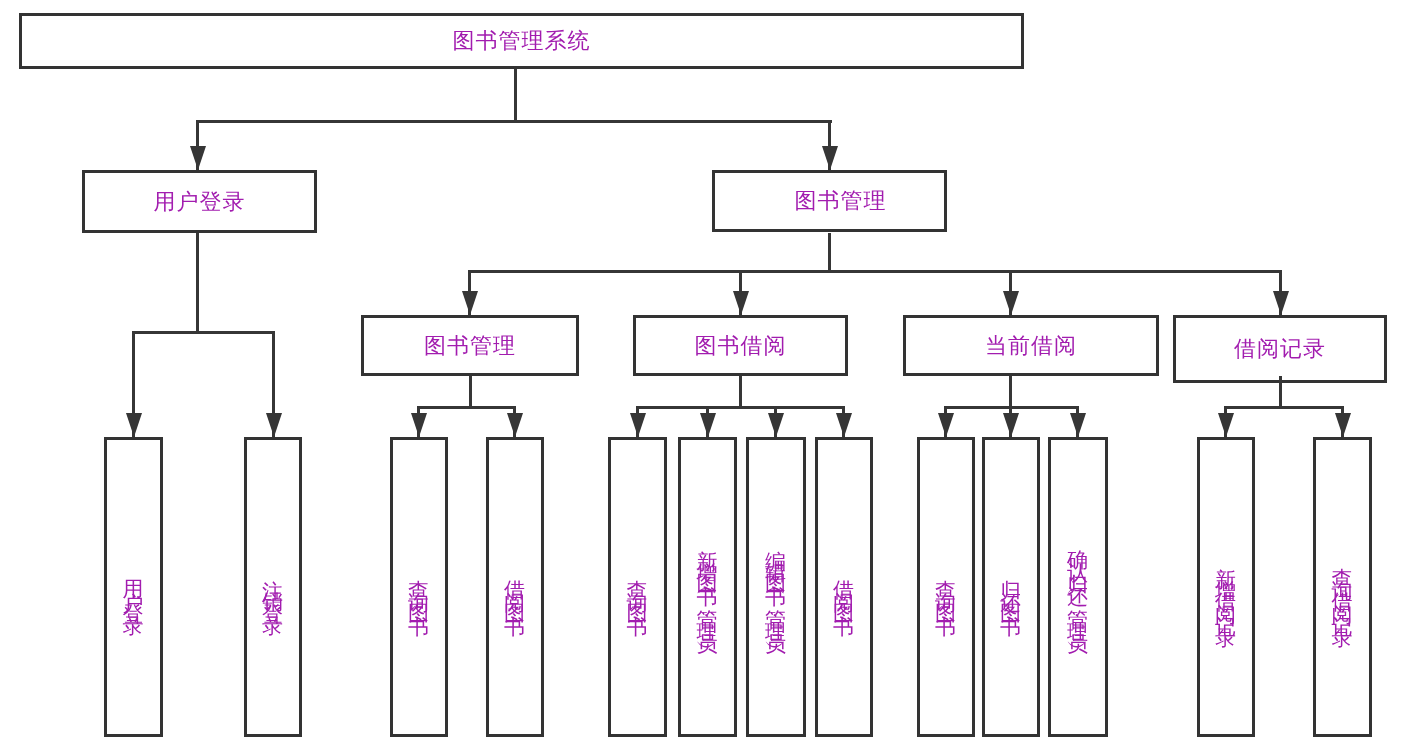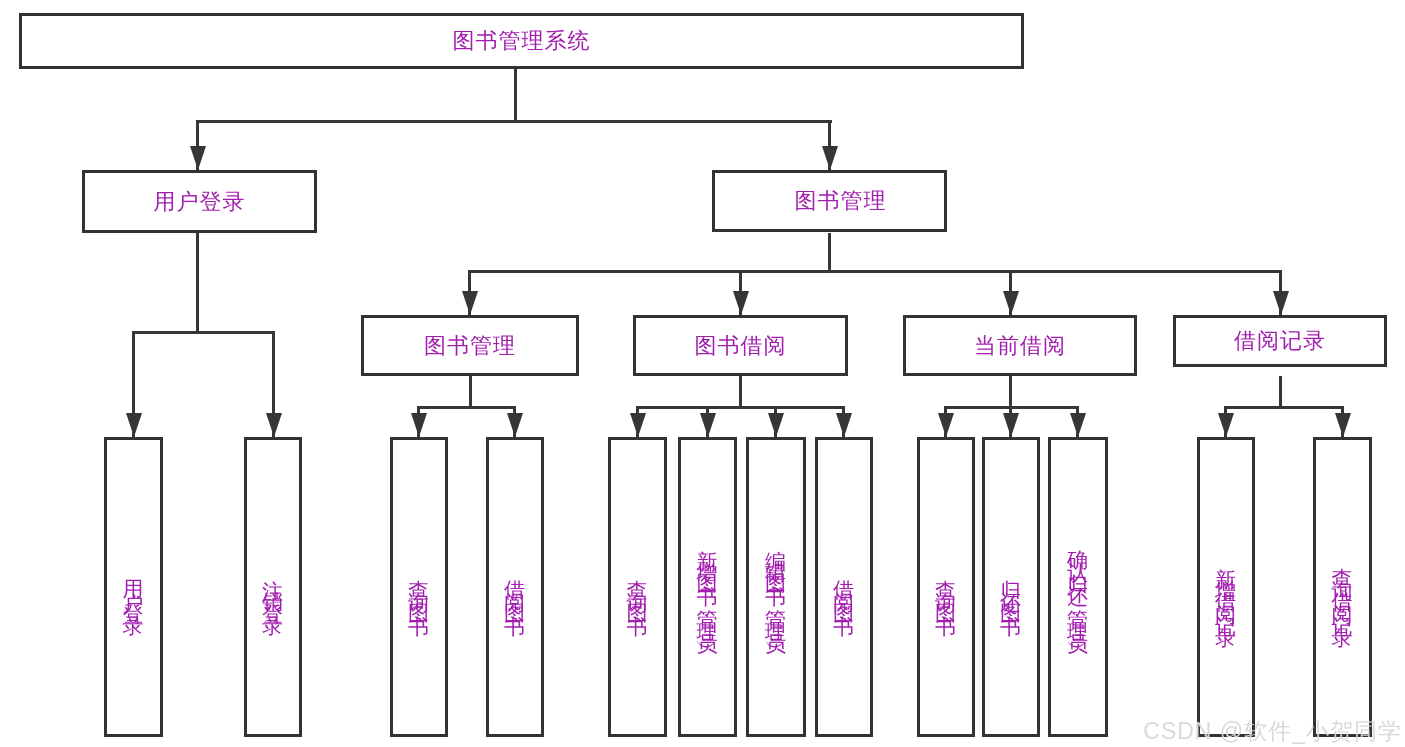--- a/index.html
+++ b/index.html
@@ -62,24 +62,24 @@
   <div class="drop" style="left:739px;top:270px;height:45px;"></div>
   <div class="drop" style="left:1009px;top:270px;height:45px;"></div>
   <div class="drop" style="left:1279px;top:270px;height:45px;"></div>
 
   <div class="box" style="left:361px;top:315px;width:218px;height:61px;">
     <span class="hlabel">图书管理</span>
   </div>
   <div class="box" style="left:633px;top:315px;width:215px;height:61px;text-align:right;">
     <span class="hlabel">图书借阅</span>
   </div>
-  <div class="box" style="left:903px;top:315px;width:234px;height:61px;">
+  <div class="box" style="left:903px;top:315px;width:256px;height:61px;">
     <span class="hlabel">当前借阅</span>
   </div>
-  <div class="box" style="left:1173px;top:315px;width:214px;height:52px;">
+  <div class="box" style="left:1173px;top:315px;width:214px;height:68px;">
     <span class="hlabel">借阅记录</span>
   </div>
 
   <div class="vline" style="left:469px;top:376px;height:32px;"></div>
   <div class="hline" style="left:417px;top:406px;width:99px;"></div>
   <div class="drop" style="left:417px;top:406px;height:31px;"></div>
   <div class="drop" style="left:513px;top:406px;height:31px;"></div>
 
   <div class="vline" style="left:739px;top:376px;height:32px;"></div>
   <div class="hline" style="left:636px;top:406px;width:209px;"></div>
@@ -136,15 +136,14 @@
     <span class="vlabel">确认归还（管理员）</span>
   </div>
 
   <div class="box vnode" style="left:1197px;top:437px;width:58px;height:300px;">
     <span class="vlabel">新增借阅记录</span>
   </div>
   <div class="box vnode" style="left:1313px;top:437px;width:59px;height:300px;">
     <span class="vlabel">查询借阅记录</span>
   </div>
 
-  <div class="watermark">CSDN @软件_小贺同学</div>
 
 </div>
 
 </body></html>

